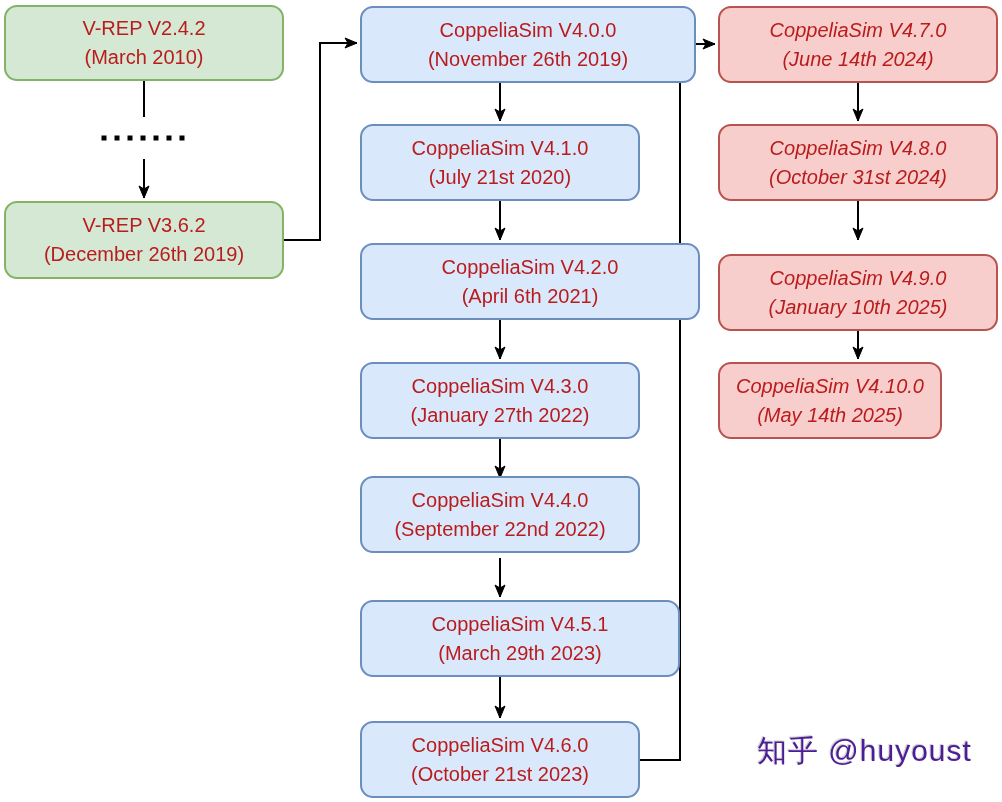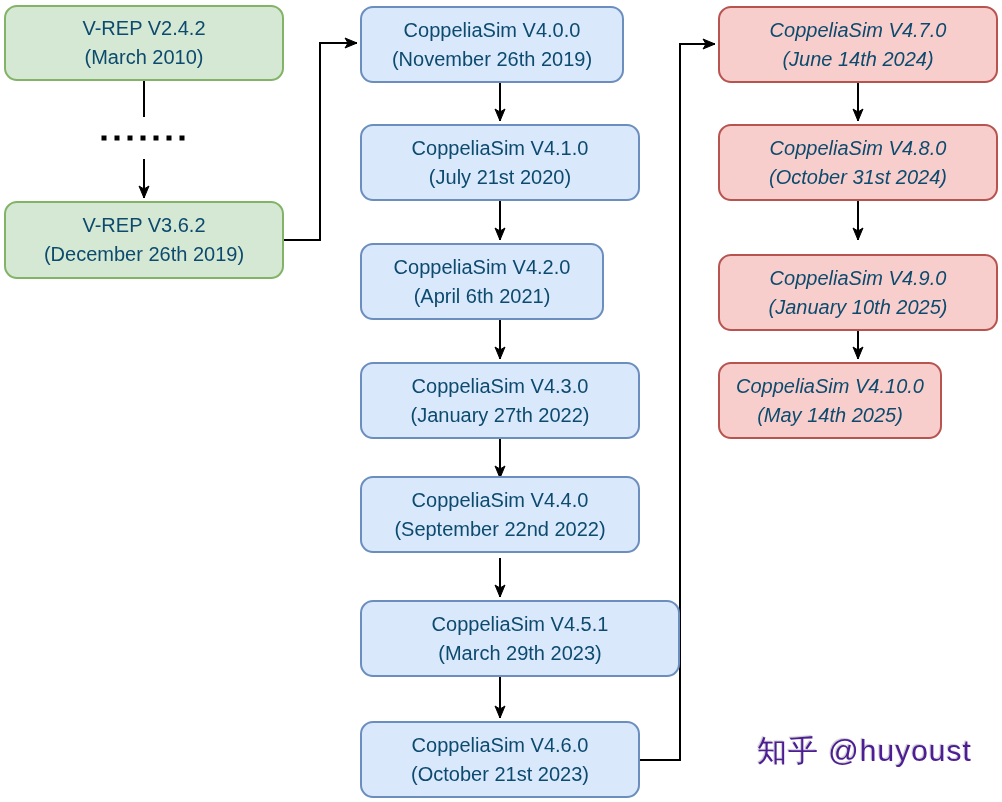--- a/index.html
+++ b/index.html
@@ -26,21 +26,21 @@
   .node {
     position: absolute;
     box-sizing: border-box;
     border: 2px solid;
     border-radius: 13px;
     display: flex;
     flex-direction: column;
     align-items: center;
     justify-content: center;
     text-align: center;
-    color: #0c4a6e;
+    color: #b91c1c;
     font-size: 20px;
     line-height: 29px;
   }
   .vrep  { background: var(--vrep-fill, #d5e8d4); border-color: var(--vrep-border, #82b366); }
   .sim4  { background: var(--sim4-fill, #dae8fc); border-color: var(--sim4-border, #6c8ebf); }
   .sim47 { background: var(--sim47-fill, #f8cecc); border-color: var(--sim47-border, #b85450); font-style: italic; }
   .watermark {
     position: absolute;
     left: 757px;
     top: 731px;
@@ -94,29 +94,29 @@
 
   <div class="node vrep" style="left:4px; top:5px; width:280px; height:76px">
     <div>V-REP V2.4.2</div>
     <div>(March 2010)</div>
   </div>
   <div class="node vrep" style="left:4px; top:201px; width:280px; height:78px">
     <div>V-REP V3.6.2</div>
     <div>(December 26th 2019)</div>
   </div>
 
-  <div class="node sim4" style="left:360px; top:6px; width:264px; height:77px">
+  <div class="node sim4" style="left:360px; top:6px; width:336px; height:77px">
     <div>CoppeliaSim V4.0.0</div>
     <div>(November 26th 2019)</div>
   </div>
   <div class="node sim4" style="left:360px; top:124px; width:280px; height:77px">
     <div>CoppeliaSim V4.1.0</div>
     <div>(July 21st 2020)</div>
   </div>
-  <div class="node sim4" style="left:360px; top:243px; width:244px; height:77px">
+  <div class="node sim4" style="left:360px; top:243px; width:340px; height:77px">
     <div>CoppeliaSim V4.2.0</div>
     <div>(April 6th 2021)</div>
   </div>
   <div class="node sim4" style="left:360px; top:362px; width:280px; height:77px">
     <div>CoppeliaSim V4.3.0</div>
     <div>(January 27th 2022)</div>
   </div>
   <div class="node sim4" style="left:360px; top:476px; width:280px; height:77px">
     <div>CoppeliaSim V4.4.0</div>
     <div>(September 22nd 2022)</div>

